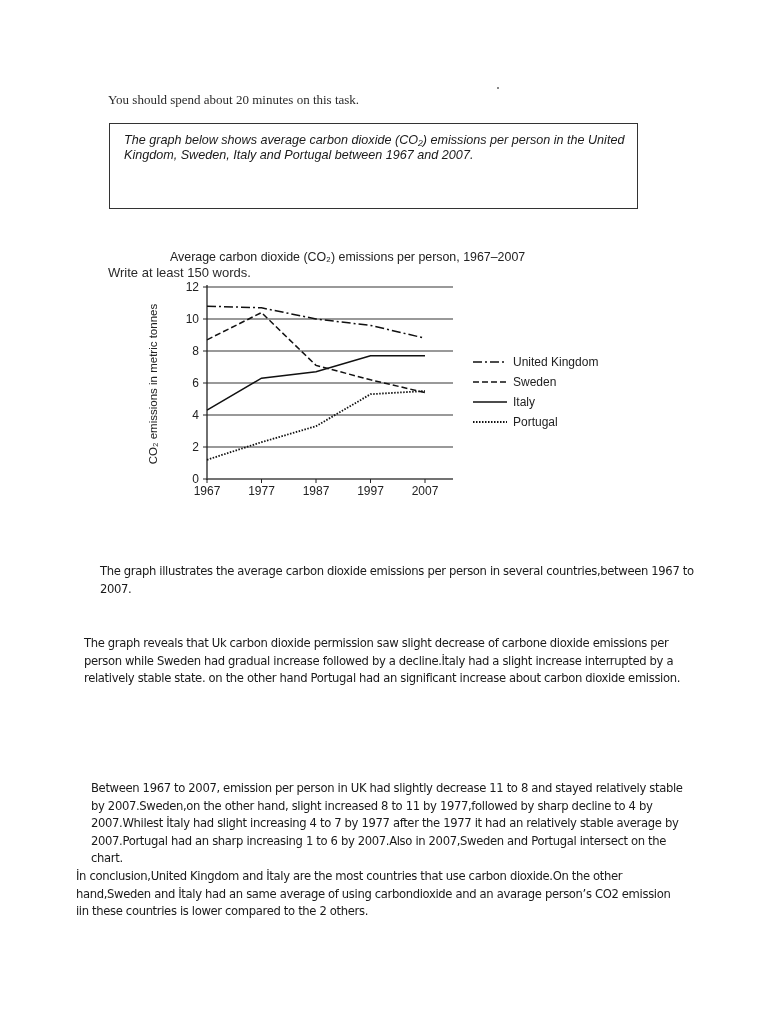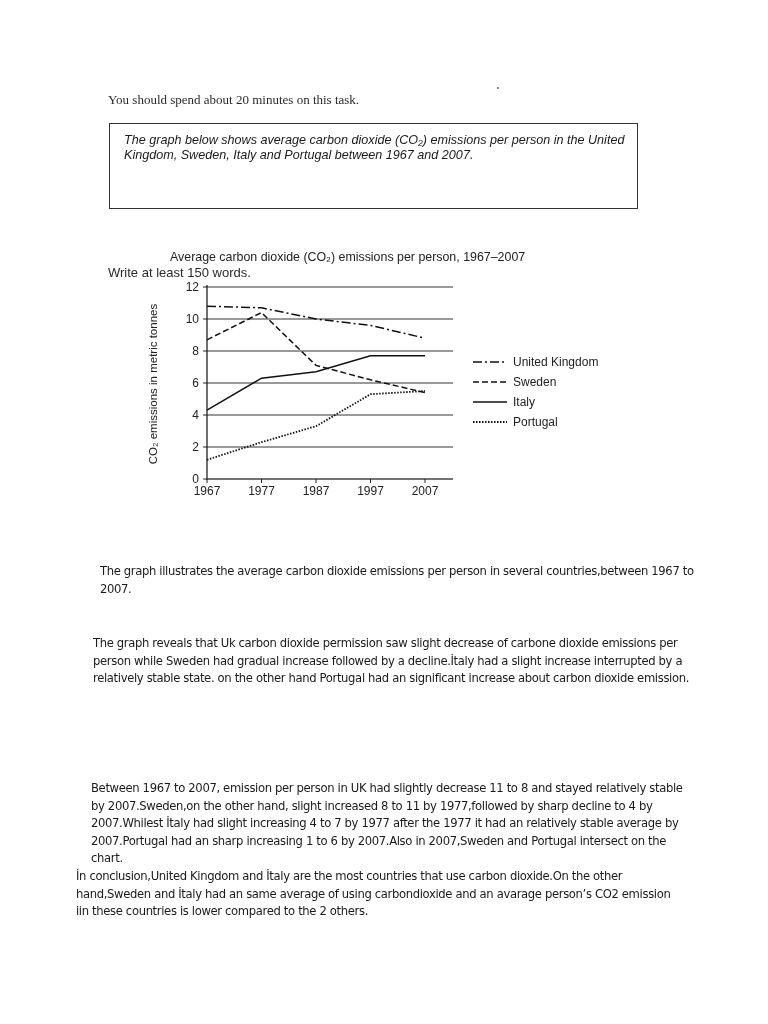--- a/index.html
+++ b/index.html
@@ -9,21 +9,21 @@
   .body-text { font-family: "DejaVu Sans", sans-serif; font-size: 11.6px; line-height: 17.5px; color: #1a1a1a; letter-spacing: -0.35px; }
   #instruction { left: 108px; top: 92px; font-size: 13px; color: #2a2a2a; font-family: Liberation Serif, serif; }
   #task-box { left: 109px; top: 123px; width: 529px; height: 86px; border: 1.5px solid #333; box-sizing: border-box; }
   #task-box p { margin: 0; font-family: "Liberation Sans", sans-serif; font-style: italic; font-weight: normal; font-size: 12.6px; line-height: 14.6px; color: #1a1a1a; position: absolute; left: 14px; width: 505px; }
   #task-p1 { top: 9px; }
   #task-p2 { top: 50px; }
   #word-count { left: 108px; top: 223px; font-size: 13px; color: #2a2a2a; margin-top: 42px; }
   #chart-title { left: 170px; top: 250px; font-size: 12.4px; font-weight: normal; color: #222; }
   #chart-svg { left: 140px; top: 270px; }
   #para1 { left: 100px; top: 563px; width: 600px; }
-  #para2 { left: 93px; top: 635px; width: 600px; }
+  #para2 { left: 84px; top: 635px; width: 600px; }
   #para3 { left: 91px; top: 780px; width: 600px; }
   #para4 { left: 76px; top: 868px; width: 600px; }
   .body-text p { margin: 0; }
   .stray-dot { left: 497px; top: 87px; width: 2px; height: 2px; background: #888; }
 </style>
 </head>
 <body>
 
 <div class="abs stray-dot"></div>
 

